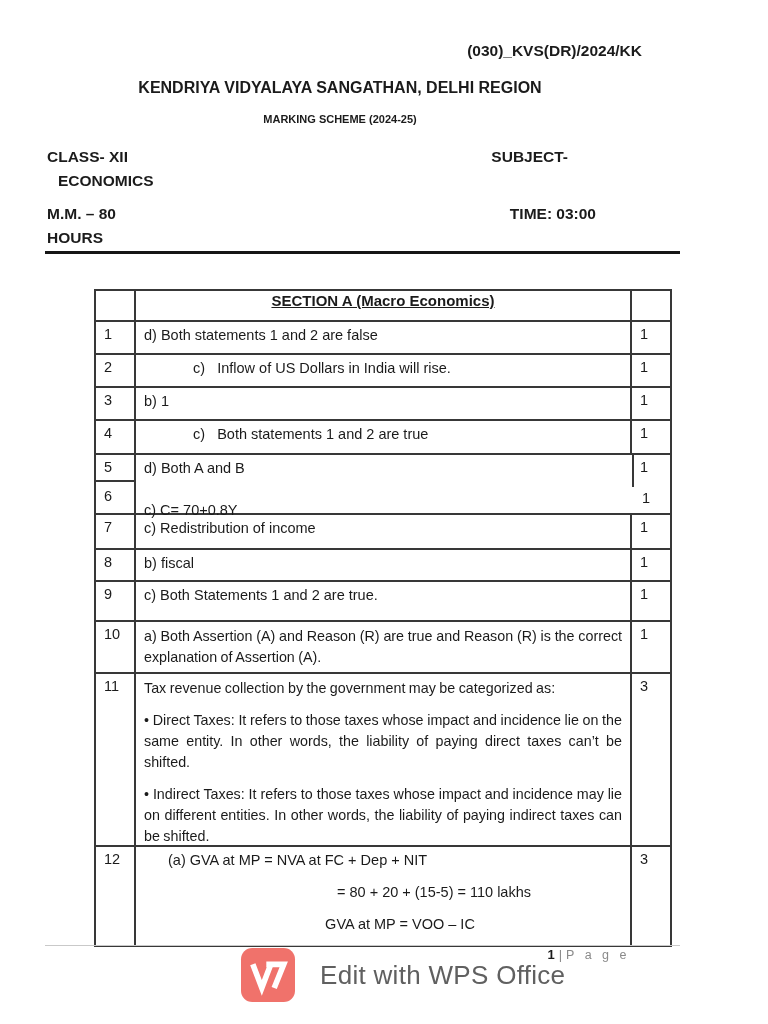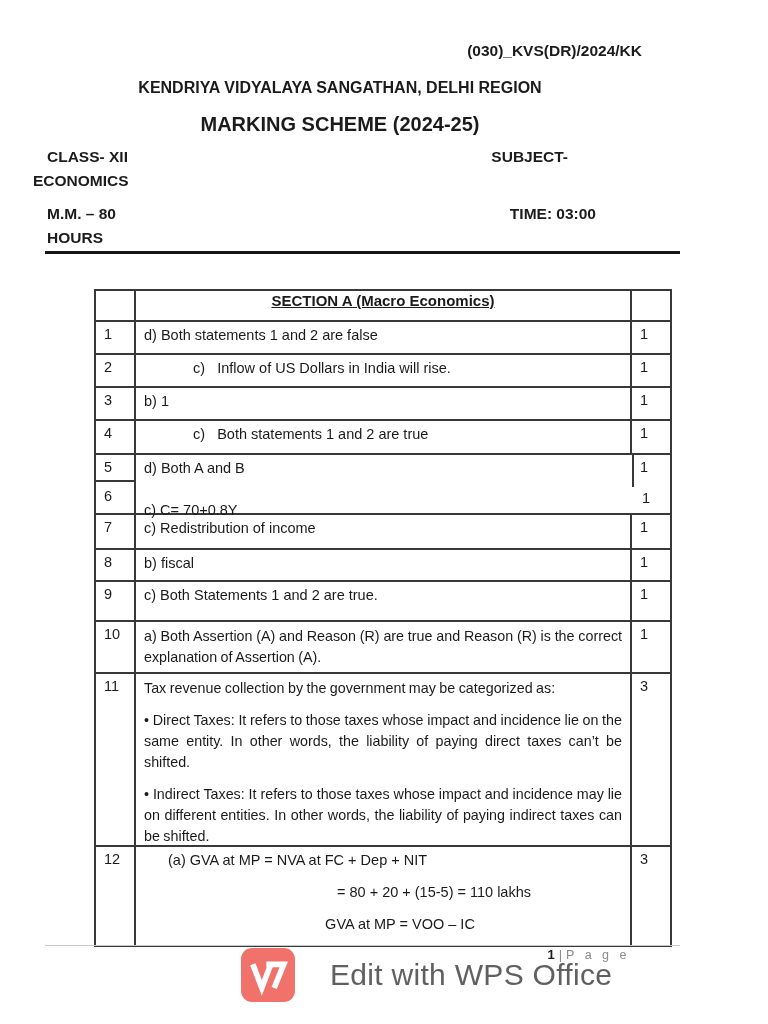--- a/index.html
+++ b/index.html
@@ -4,25 +4,25 @@
 <style>
   * { margin:0; padding:0; box-sizing:border-box; }
   html,body { background:#ffffff; }
   .page {
     position:relative; width:680px; height:1024px; background:#ffffff;
     font-family:"Liberation Sans", sans-serif; color:#1b1b1b; overflow:hidden;
   }
   
   .doc-code { position:absolute; top:42px; right:38px; font-weight:700; font-size:15.5px; }
   .title    { position:absolute; top:79px; left:0; width:100%; text-align:center; font-weight:700; font-size:16px; }
-  .subtitle { position:absolute; top:113px; left:0; width:100%; text-align:center; font-weight:700; font-size:20px; }
+  .subtitle { position:absolute; top:113px; left:0; width:100%; text-align:center; font-weight:700; font-size:11px; }
   .lbl { position:absolute; font-weight:700; font-size:15.5px; }
   .lbl-class   { top:148px; left:47px; }
   .lbl-subject { top:148px; right:112px; }
-  .lbl-econ    { top:172px; left:33px; }
+  .lbl-econ    { top:172px; left:58px; }
   .lbl-mm      { top:205px; left:47px; }
   .lbl-time    { top:205px; right:84px; }
   .lbl-hours   { top:229px; left:47px; }
   .rule { position:absolute; top:251px; left:45px; width:679px; height:3px; background:#161616; }
 
   
   .mtable {
     position:absolute; top:289px; left:94px; width:578px;
     border:2px solid #383838; background:#fff;
   }
@@ -53,21 +53,21 @@
   .pvline { position:absolute; top:0; right:36px; width:2px; height:32px; background:#383838; }
 
   
   .footer-line { position:absolute; top:945px; left:45px; width:679px; height:1px; background:#c9c9c9; }
   .page-num { position:absolute; top:947px; right:50px; font-size:13px; color:#8a8a8a; }
   .pn-num { font-weight:700; color:#1a1a1a; }
   .pn-sep { padding:0 4px; }
   .pn-word { letter-spacing:3.5px; font-size:12.5px; }
   .wps-banner { position:absolute; top:948px; left:239px; height:54px; display:flex; align-items:center; cursor:pointer; }
   .wps-logo { width:58px; height:54px; display:block; }
-  .wps-text { margin-left:33px; font-size:30px; color:#606060; letter-spacing:0.3px; }
+  .wps-text { margin-left:23px; font-size:26px; color:#606060; letter-spacing:0.3px; }
 </style>
 </head>
 <body>
 
 <div class="page">
 
   <div class="doc-code">(030)_KVS(DR)/2024/KK</div>
   <div class="title">KENDRIYA VIDYALAYA SANGATHAN, DELHI REGION</div>
   <div class="subtitle">MARKING SCHEME (2024-25)</div>
 

